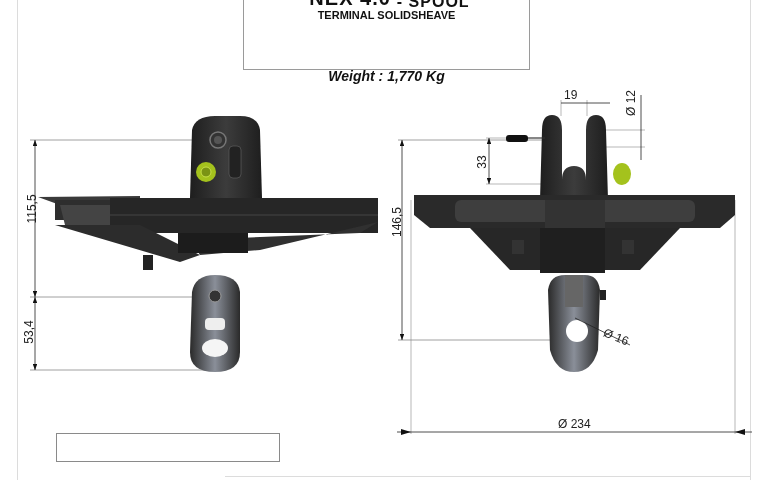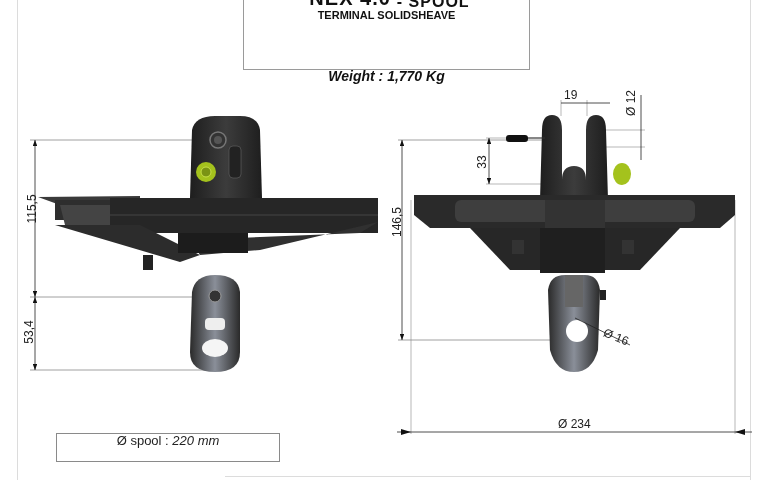--- a/index.html
+++ b/index.html
@@ -125,14 +125,13 @@
 <div class="dim vrot" style="left:17px;top:202px;">115,5</div>
 <div class="dim vrot" style="left:17px;top:325px;">53,4</div>
 <div class="dim vrot" style="left:382px;top:215px;">146,5</div>
 <div class="dim vrot" style="left:475px;top:155px;">33</div>
 <div class="dim" style="left:564px;top:88px;">19</div>
 <div class="dim vrot" style="left:618px;top:96px;">Ø 12</div>
 <div class="dim" style="left:603px;top:330px;transform:rotate(22deg);">Ø 16</div>
 <div class="dim" style="left:558px;top:417px;text-align:center;">Ø 234</div>
 
 <div class="note-box">
-  <div><span>Ø spool : </span><i>220 mm</i></div>
 </div>
 
 </body></html>

